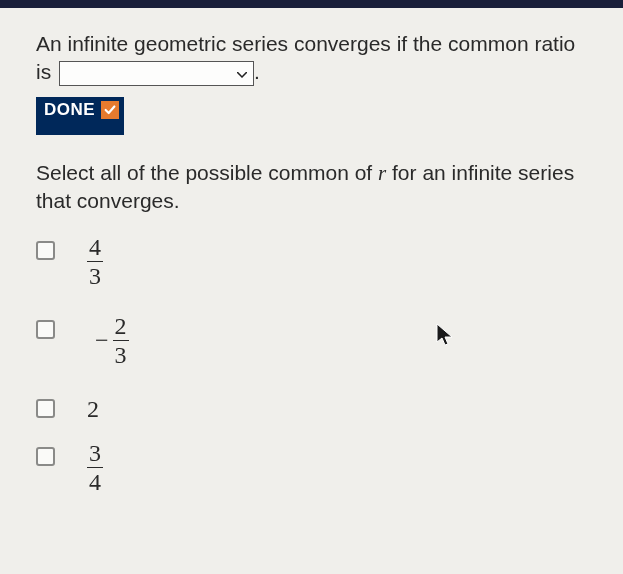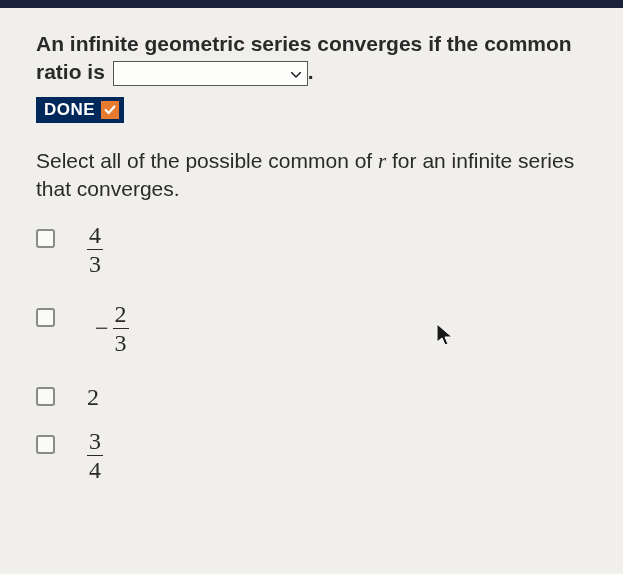--- a/index.html
+++ b/index.html
@@ -21,21 +21,20 @@
       background: #1a1f3a;
     }
     .content {
       padding: 22px 30px 0 36px;
     }
     .question-text {
       font-size: 21px;
       color: #2a2a2a;
       line-height: 1.35;
       margin-bottom: 6px;
-      font-weight: bold;
     }
     .inline-select {
       display: inline-block;
       width: 195px;
       height: 25px;
       border: 1px solid #555;
       background: #fdfdfc;
       vertical-align: middle;
       position: relative;
       margin-left: 2px;
@@ -48,21 +47,21 @@
       font-size: 12px;
       color: #222;
     }
     .done-badge {
       display: inline-flex;
       align-items: center;
       background: #00285a;
       color: #fff;
       font-weight: bold;
       font-size: 17px;
-      padding: 3px 5px 3px 8px;
+      padding: 3px 5px 15px 8px;
       margin-top: 4px;
       letter-spacing: 0.5px;
     }
     .done-check {
       display: inline-flex;
       align-items: center;
       justify-content: center;
       width: 18px;
       height: 18px;
       background: #e67a2e;

